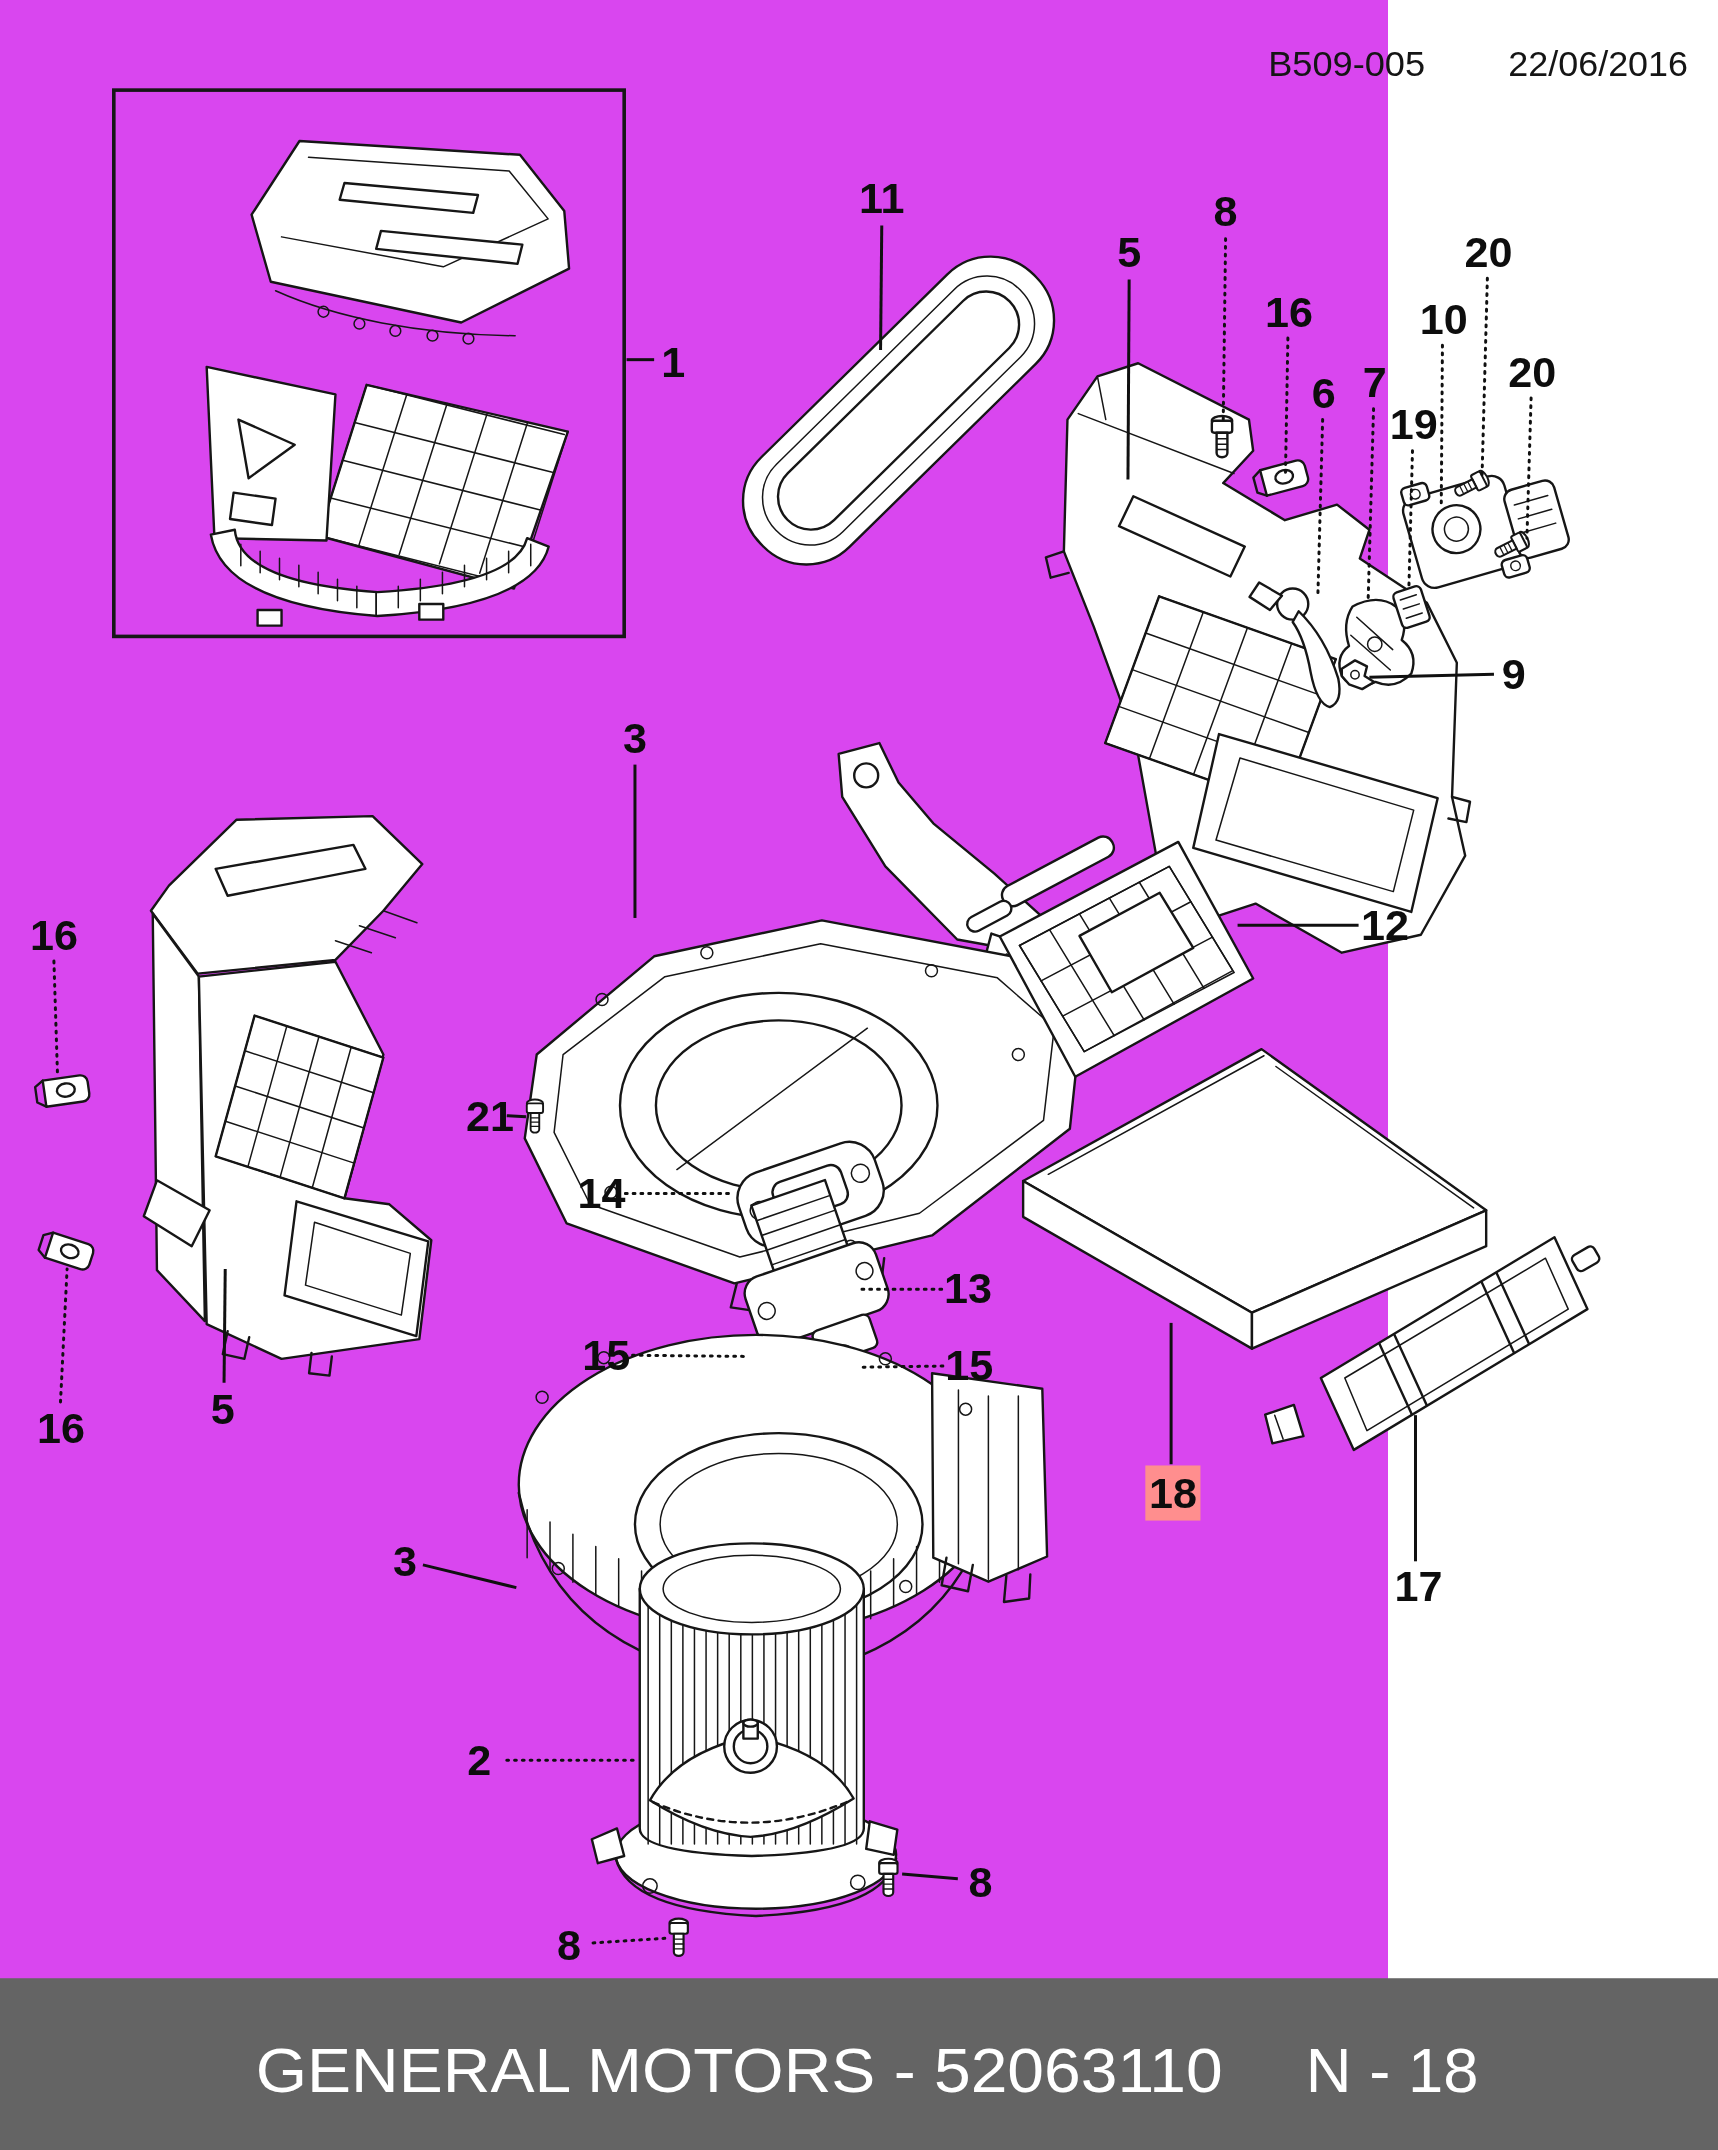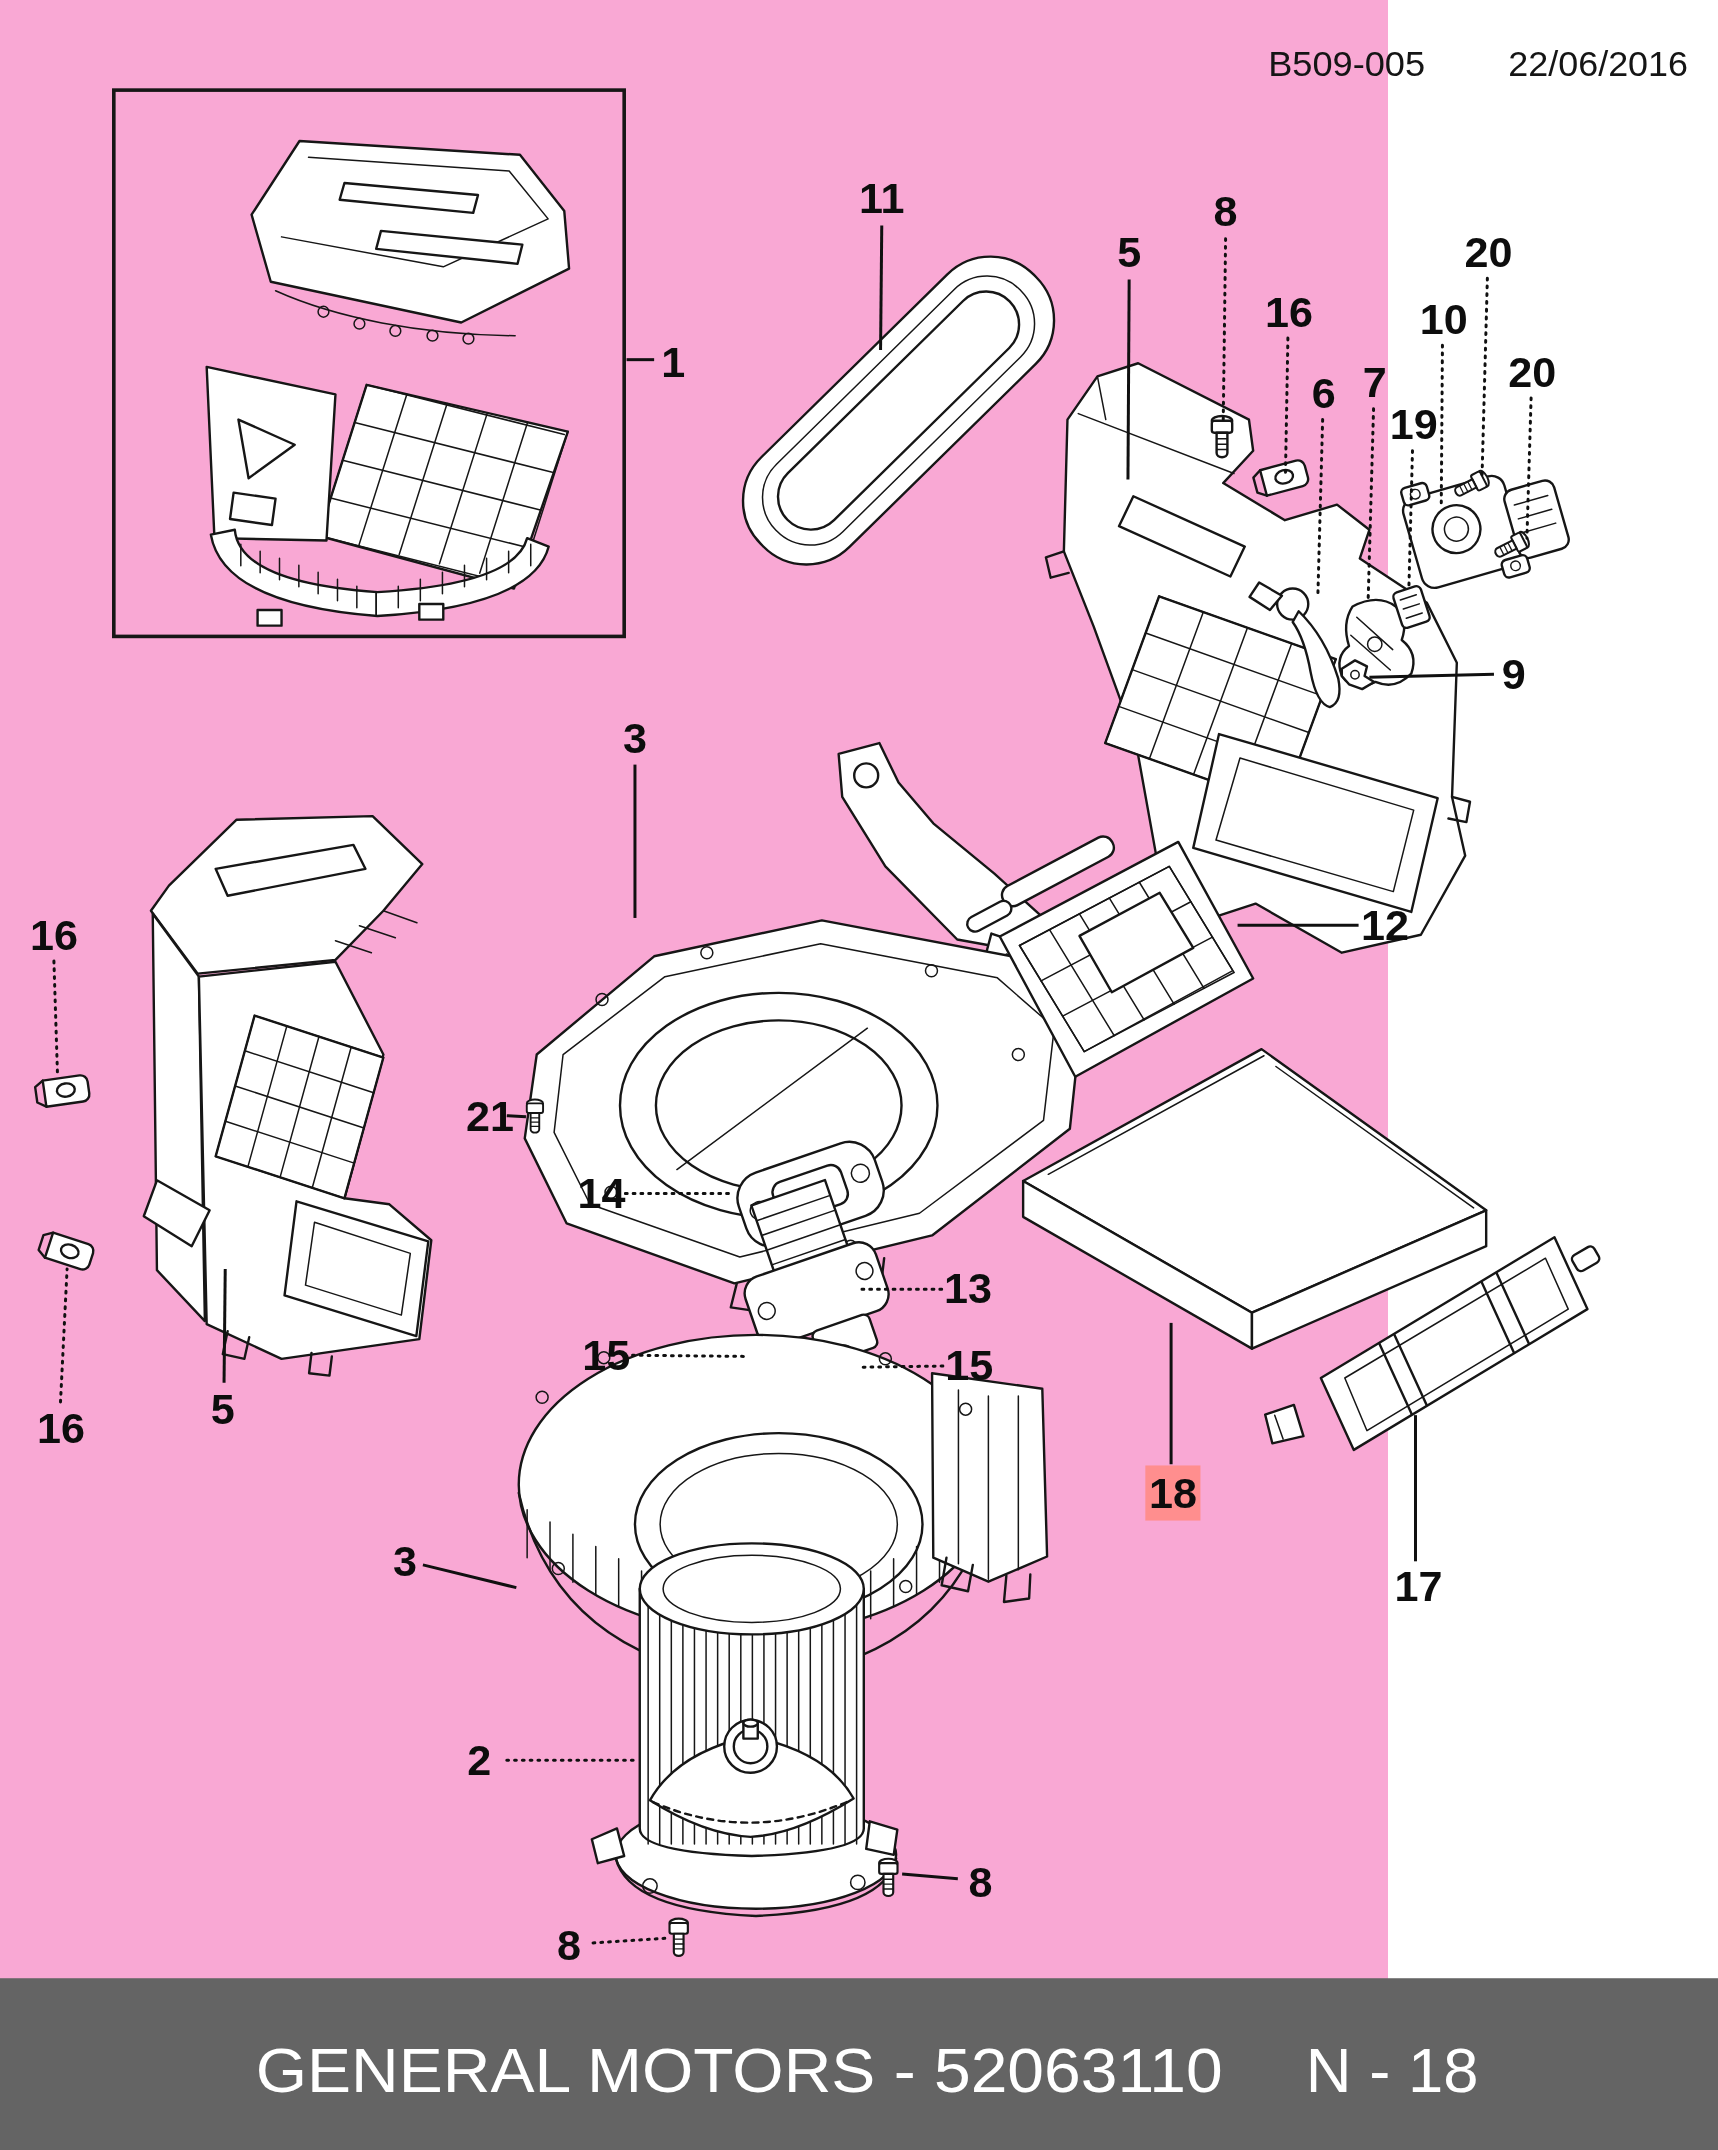--- a/index.html
+++ b/index.html
@@ -1,17 +1,17 @@
 <!DOCTYPE html>
 <html style="font-size:9.6px"><head>
 <meta charset="utf-8">
 <style>
   html,body{margin:0;padding:0;background:#ffffff;}
   body{font-family:"Liberation Sans",sans-serif;}
-  #stage{width:1388px;height:2151px;position:relative;background:#f9a8d4;}
+  #stage{width:1388px;height:2151px;position:relative;background:#d946ef;}
   svg{display:block;}
   .ln{fill:none;stroke:#161616;stroke-width:4;stroke-linejoin:round;stroke-linecap:round;}
   .fw{fill:#ffffff;stroke:#161616;stroke-width:4;stroke-linejoin:round;}
   .fw5{fill:none;stroke:#161616;stroke-width:6;}
   .thin{stroke-width:2.5;}
   .leader{fill:none;stroke:#101010;stroke-width:5;}
   .dotted{stroke-dasharray:3 10;stroke-linecap:round;}
   .callout{font-family:"Liberation Sans",sans-serif;font-weight:700;font-size:72px;fill:#0d0d0d;text-anchor:middle;}
   .hdr{font-family:"Liberation Sans",sans-serif;font-weight:400;font-size:60px;fill:#151515;text-anchor:middle;}
   .ftr{font-family:"Liberation Sans",sans-serif;font-weight:400;font-size:104px;text-anchor:middle;}

